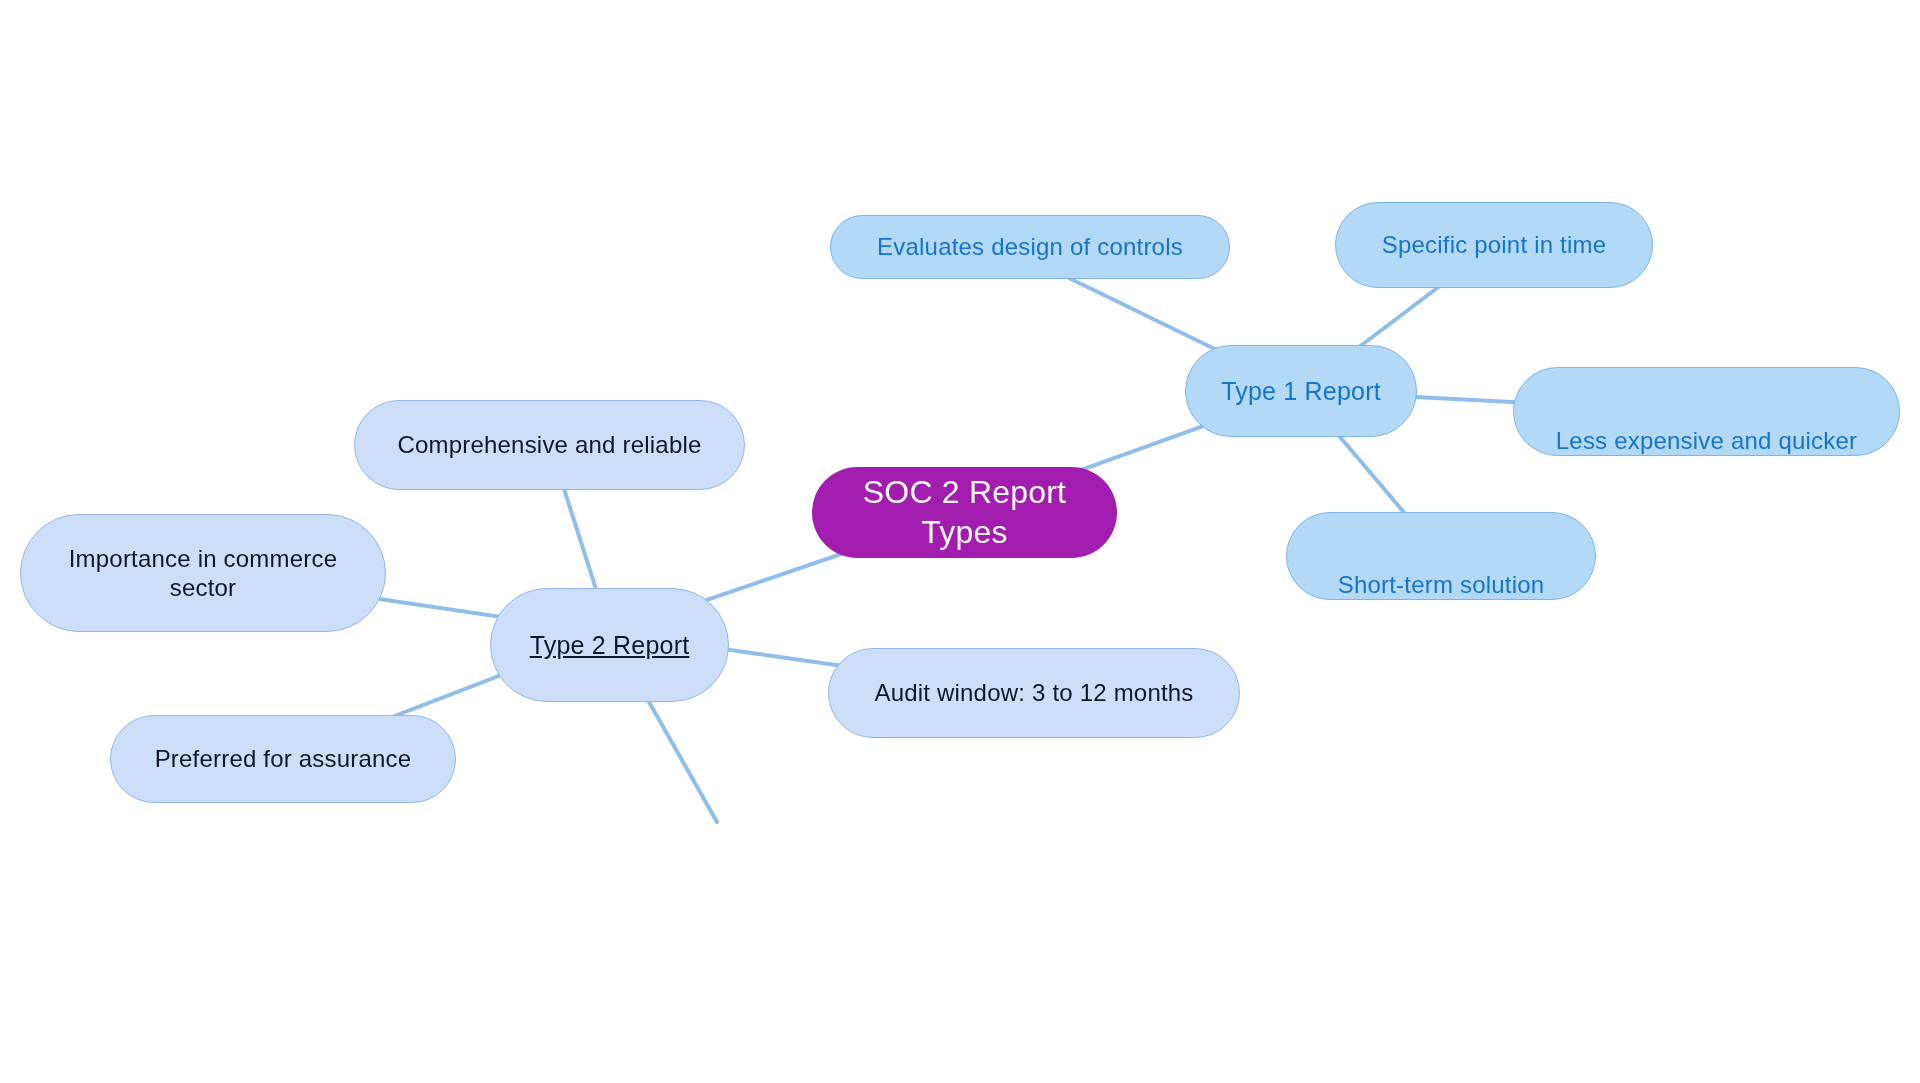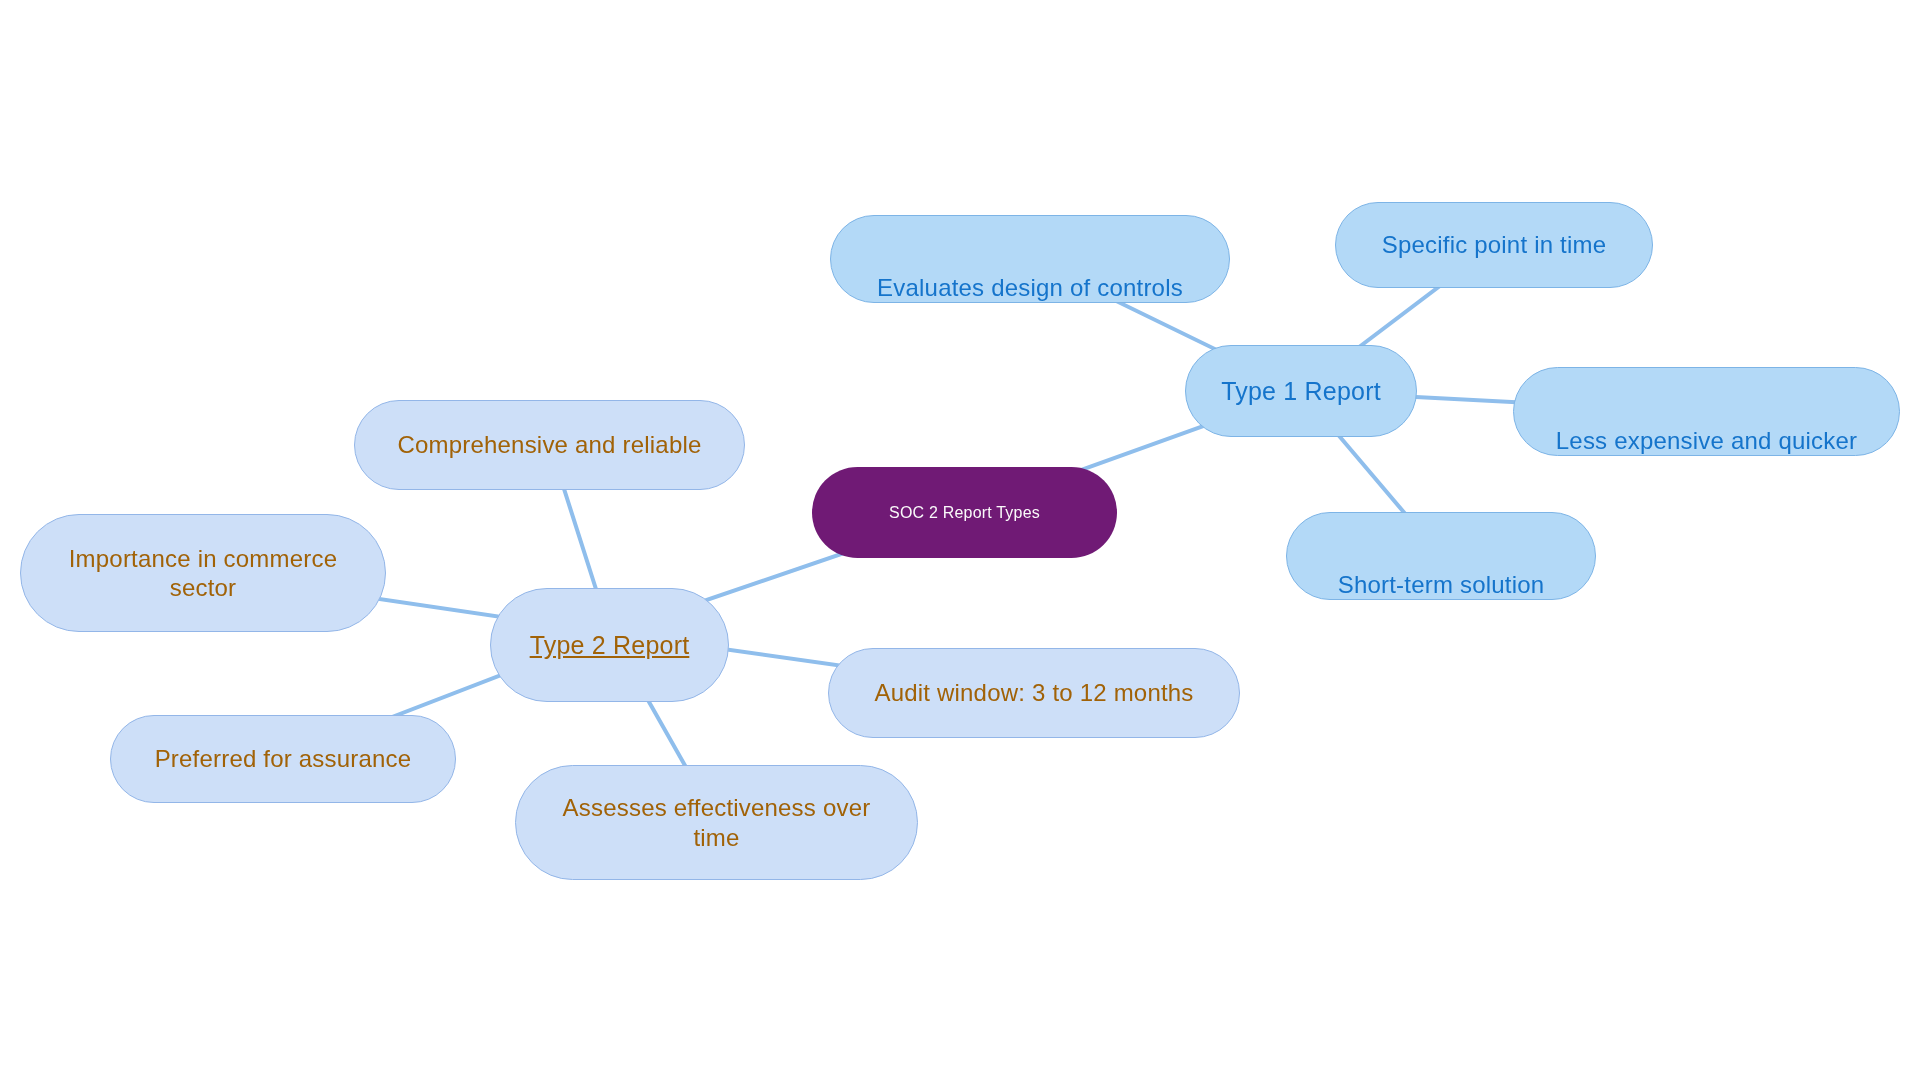--- a/index.html
+++ b/index.html
@@ -33,34 +33,34 @@
     justify-content: center;
     text-align: center;
     border-radius: 999px;
     box-sizing: border-box;
     font-weight: 500;
     line-height: 1.22;
     letter-spacing: 0.2px;
     padding: 0 24px;
   }
   .central-node {
-    background: #701a75;
+    background: #a21caf;
     color: #fafafa;
-    font-size: 16px;
+    font-size: 32px;
   }
   .b1 {
     background: #b3d9f7;
     border: 1.5px solid #7db4e6;
     color: #1574cb;
     font-size: 24px;
   }
   .b2 {
     background: #cddff8;
     border: 1.5px solid #93b6e8;
-    color: #a16207;
+    color: #0f172a;
     font-size: 24px;
   }
   .hub {
     font-size: 25px;
     align-items: center;
   }
 </style>
 </head>
 <body>
 
@@ -81,21 +81,21 @@
   </svg>
 
   <div class="node central-node" style="left:812px; top:467px; width:305px; height:91px;">
     <span>SOC 2 Report Types</span>
   </div>
 
   <div class="node b1 hub" style="left:1185px; top:345px; width:232px; height:92px;">
     <span>Type 1 Report</span>
   </div>
 
-  <div class="node b1" style="left:830px; top:215px; width:400px; height:88px;align-items:flex-end;">
+  <div class="node b1" style="left:830px; top:215px; width:400px; height:64px;">
     <span>Evaluates design of controls</span>
   </div>
 
   <div class="node b1" style="left:1335px; top:202px; width:318px; height:86px;">
     <span>Specific point in time</span>
   </div>
 
   <div class="node b1" style="left:1513px; top:367px; width:387px; height:89px;align-items:flex-end;">
     <span>Less expensive and quicker</span>
   </div>
@@ -113,21 +113,18 @@
   </div>
 
   <div class="node b2" style="left:20px; top:514px; width:366px; height:118px;">
     <span>Importance in commerce sector</span>
   </div>
 
   <div class="node b2" style="left:110px; top:715px; width:346px; height:88px;">
     <span>Preferred for assurance</span>
   </div>
 
-  <div class="node b2" style="left:515px; top:765px; width:403px; height:115px;">
-    <span>Assesses effectiveness over time</span>
-  </div>
 
   <div class="node b2" style="left:828px; top:648px; width:412px; height:90px;">
     <span>Audit window: 3 to 12 months</span>
   </div>
 
 </div>
 
 </body></html>

